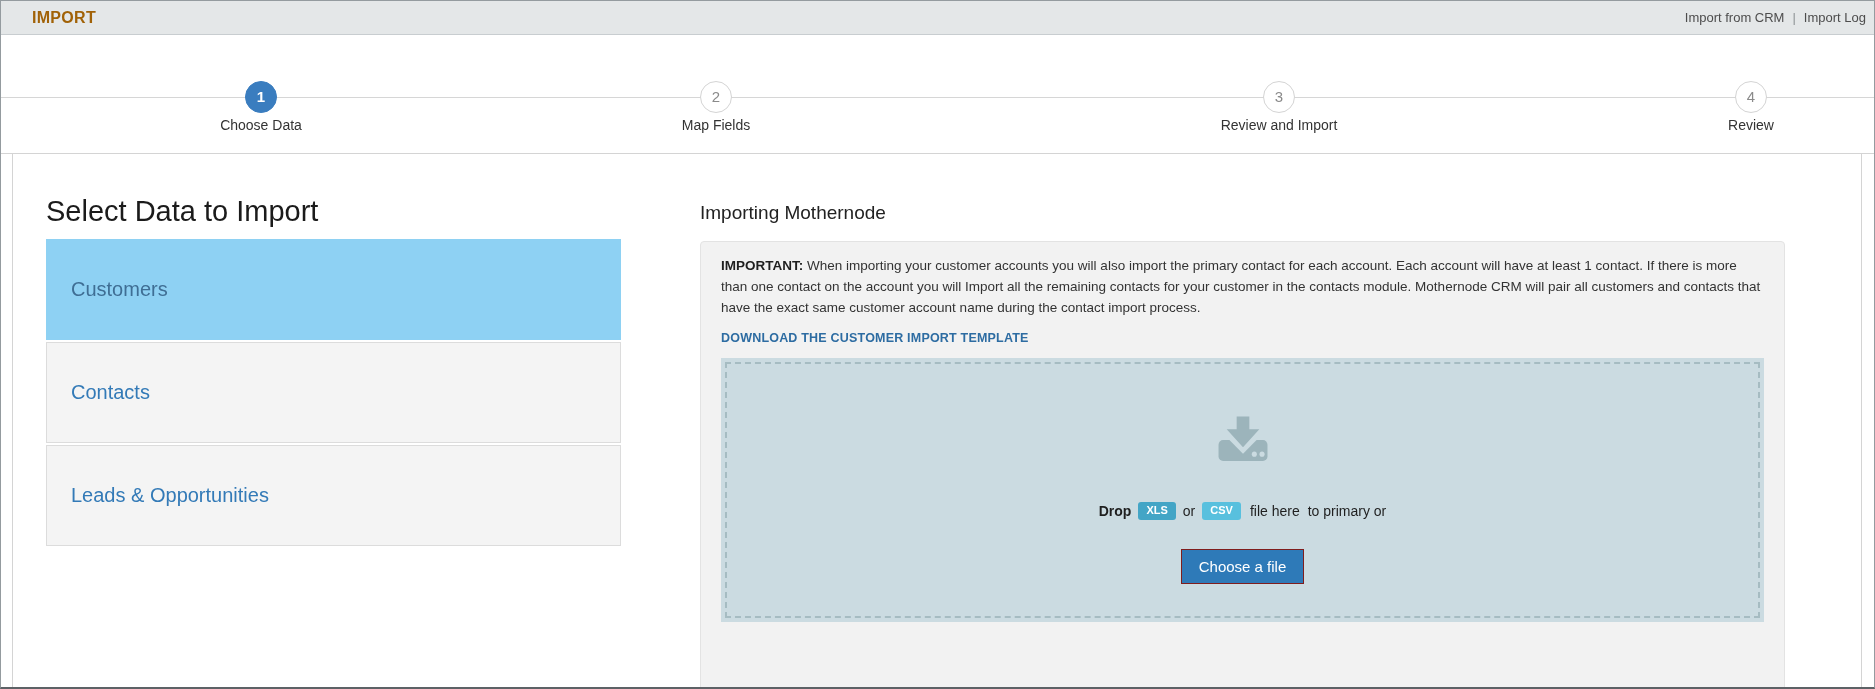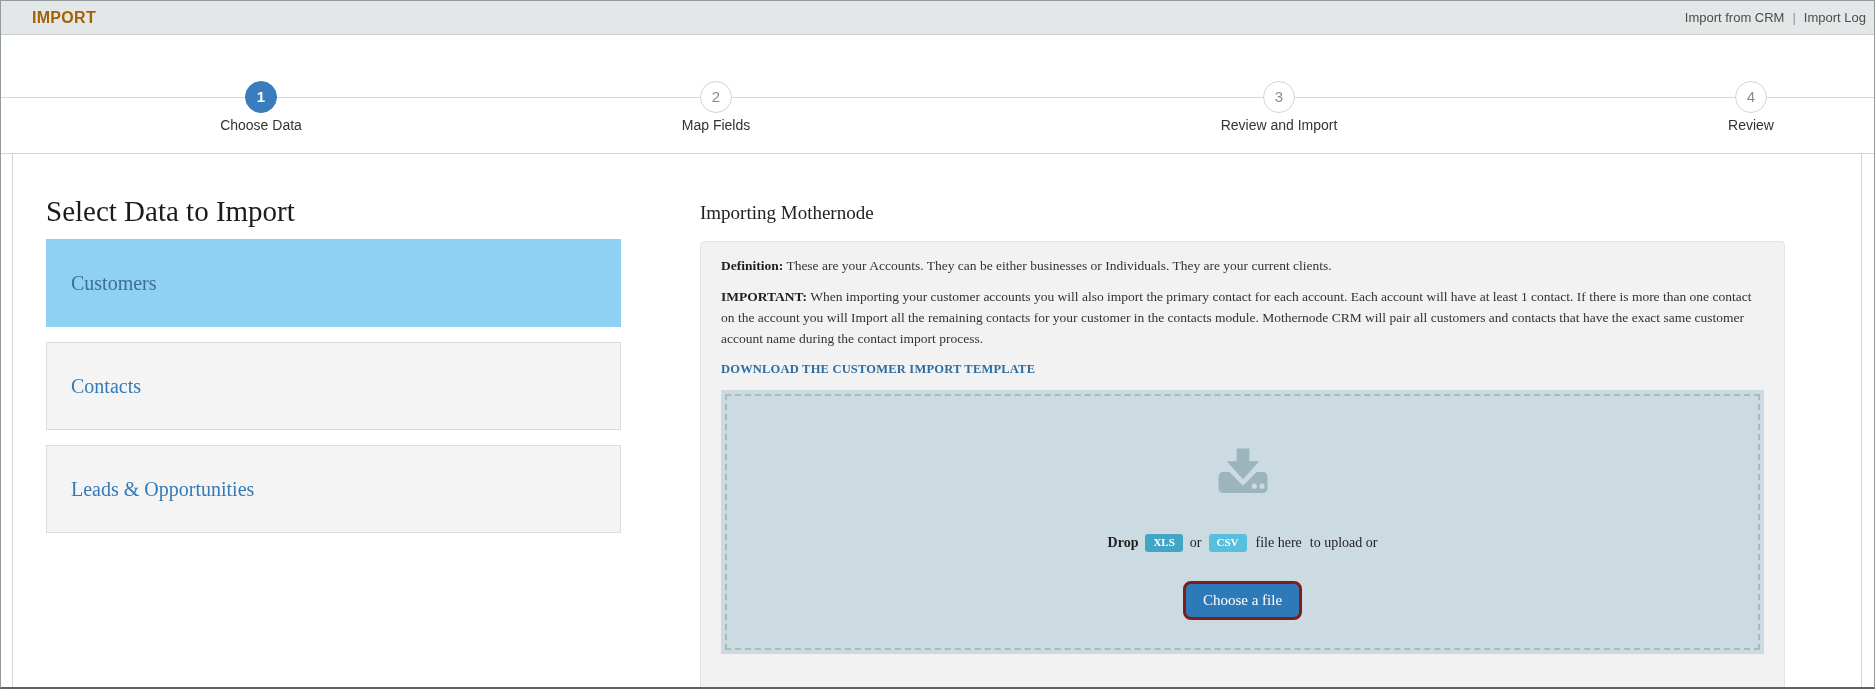--- a/index.html
+++ b/index.html
@@ -33,30 +33,30 @@
   .step.active .step-circle {
     background:var(--accent-blue,#3a7dbf); border-color:var(--accent-blue,#3a7dbf);
     color:#fff; font-weight:bold;
   }
   .step-label { margin-top:4px; font-size:14px; color:#333; }
 
   
   .main { position:relative; height:537px; border-top:1px solid #d4d4d4; overflow:hidden; }
   .main-inner {
     position:absolute; top:0; bottom:0; left:11px; right:12px;
-    border-left:1px solid #d4d4d4; border-right:1px solid #d4d4d4; background:#fff;font-family:Liberation Serif, serif;
+    border-left:1px solid #d4d4d4; border-right:1px solid #d4d4d4; background:#fff;
   }
 
   .select-heading {
     position:absolute; left:33px; top:41px; margin:0;
     font-size:29px; font-weight:400; color:#1b1b1b;
   }
 
   .tile {
-    position:absolute; left:33px; width:575px; height:88px;
+    position:absolute; left:33px; width:575px; height:101px;
     display:flex; align-items:center; padding-left:24px; cursor:pointer;
     background:#f4f4f4; border:1px solid #dcdcdc; font-size:20px;
   }
   .tile-1 { top:85px;  background:var(--selected-tile-bg,#8ed1f3); border-color:var(--selected-tile-bg,#8ed1f3); }
   .tile-2 { top:188px; }
   .tile-3 { top:291px; }
   .tile-label { color:var(--link-blue,#337ab7); }
   .tile-1 .tile-label { color:#3f6e94; }
 
   .importing-heading {
@@ -89,21 +89,21 @@
   .dz-text .drop-word { font-weight:bold; }
   .badge {
     display:inline-block; color:#fff; font-size:11px; font-weight:bold;
     padding:3px 8px 4px; border-radius:3px; margin:12px 7px; line-height:1;
   }
   .badge-xls { background:var(--xls-badge-bg,#43a5c6); }
   .badge-csv { background:var(--csv-badge-bg,#58c0de); }
   .dz-text .file-here { margin-right:8px; margin-left:2px; }
   .choose-file-btn {
     margin-top:17px; background:var(--button-bg,#2e7ab8); color:#fff; font-size:15px;
-    border:3px solid #7f1d1d; border-radius:8px; padding:8px 17px; cursor:pointer;
+    border:1px solid #7f1d1d; border-radius:0; padding:8px 17px; cursor:pointer;
     font-family:inherit;
   }
 </style>
 </head>
 <body>
 
 <div class="viewport">
 
   <header class="topbar">
     <div class="topbar-title">IMPORT</div>
@@ -146,42 +146,41 @@
       <div class="tile tile-2">
         <span class="tile-label">Contacts</span>
       </div>
       <div class="tile tile-3">
         <span class="tile-label">Leads &amp; Opportunities</span>
       </div>
 
       <h2 class="importing-heading">Importing Mothernode</h2>
 
       <div class="info-panel">
-        <p><b>Definition:</b><span> These are your Accounts. They can be either businesses or Individuals. They are your current clients.</span></p>
         <p><b>IMPORTANT:</b><span> When importing your customer accounts you will also import the primary contact for each account. Each account will have at least 1 contact. If there is more than one contact on the account you will Import all the remaining contacts for your customer in the contacts module. Mothernode CRM will pair all customers and contacts that have the exact same customer account name during the contact import process.</span></p>
         <a class="download-link">DOWNLOAD THE CUSTOMER IMPORT TEMPLATE</a>
 
         <div class="dropzone">
           <div class="dz-dashed">
 
             <svg class="dz-icon" width="58" height="50" viewBox="0 0 64 54">
               <path fill="currentColor" d="M10 26 h44 a5 5 0 0 1 5 5 v13 a5 5 0 0 1 -5 5 h-44 a5 5 0 0 1 -5 -5 v-13 a5 5 0 0 1 5 -5 z"></path>
               <path fill="var(--dropzone-bg,#cbdbe1)" d="M17 26 L32 41 47 26 z"></path>
               <circle fill="var(--dropzone-bg,#cbdbe1)" cx="44.5" cy="41.5" r="2.8"></circle>
               <circle fill="var(--dropzone-bg,#cbdbe1)" cx="53" cy="41.5" r="2.8"></circle>
               <path fill="currentColor" d="M25 0 h14 v14 h11 L32 34 14 14 h11 z"></path>
             </svg>
 
             <div class="dz-text">
               <span class="drop-word">Drop</span>
               <span class="badge badge-xls">XLS</span>
               <span>or</span>
               <span class="badge badge-csv">CSV</span>
               <span class="file-here">file here</span>
-              <span>to upload or</span>
+              <span>to primary or</span>
             </div>
 
             <button class="choose-file-btn">Choose a file</button>
           </div>
         </div>
       </div>
 
     </div>
   </div>
 </div>

